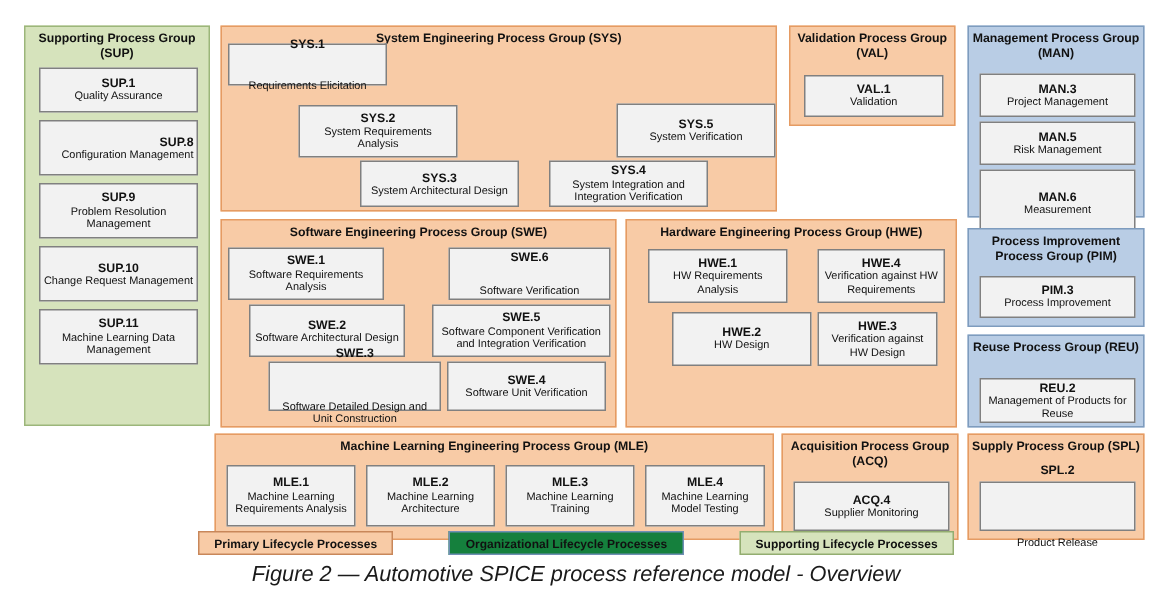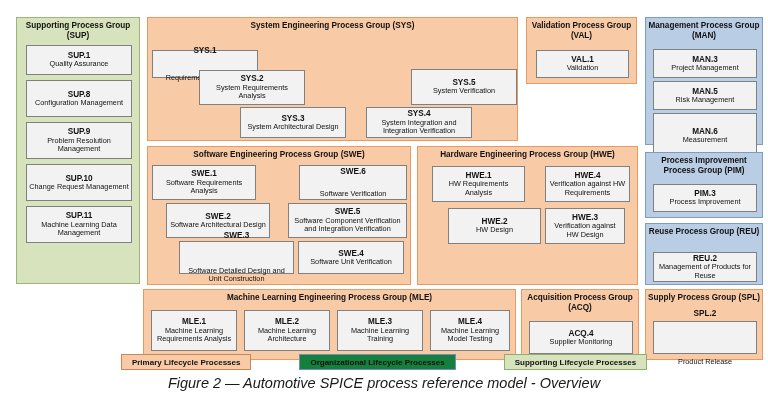--- a/index.html
+++ b/index.html
@@ -68,21 +68,21 @@
   }
 
   
   #legend {
     position: absolute;
     left: 0;
     top: 354px;
     width: 768px;
     display: flex;
     justify-content: center;
-    gap: 48px;
+    gap: 37px;
   }
   .legend-item {
     box-sizing: border-box;
     height: 16px;
     display: flex;
     align-items: center;
     justify-content: center;
     font-size: 8px;
     font-weight: bold;
     padding: 0 10px;
@@ -112,21 +112,21 @@
 <div id="canvas">
 
   <div class="group support" style="left:16px; top:5px; width:124px; height:267px;">
     <div class="group-title">Supporting Process Group (SUP)</div>
 
     <div class="pbox" style="left:9px; top:27px; width:106px; height:30px;">
       <div class="pid">SUP.1</div>
       <div class="pname">Quality Assurance</div>
     </div>
 
-    <div class="pbox" style="left:9px; top:62px; width:106px; height:37px;">
+    <div class="pbox" style="left:9px; top:62px; width:106px; height:37px;align-items:flex-end;">
       <div class="pid">SUP.8</div>
       <div class="pname">Configuration Management</div>
     </div>
 
     <div class="pbox" style="left:9px; top:104px; width:106px; height:37px;">
       <div class="pid">SUP.9</div>
       <div class="pname">Problem Resolution Management</div>
     </div>
 
     <div class="pbox" style="left:9px; top:146px; width:106px; height:37px;">
@@ -136,21 +136,21 @@
 
     <div class="pbox" style="left:9px; top:188px; width:106px; height:37px;">
       <div class="pid">SUP.11</div>
       <div class="pname">Machine Learning Data Management</div>
     </div>
   </div>
 
   <div class="group primary" style="left:147px; top:5px; width:371px; height:124px;">
     <div class="group-title">System Engineering Process Group (SYS)</div>
 
-    <div class="pbox" style="left:4px; top:32px; width:106px; height:28px;gap:19px;">
+    <div class="pbox" style="left:4px; top:11px; width:106px; height:28px;gap:19px;">
       <div class="pid">SYS.1</div>
       <div class="pname">Requirements Elicitation</div>
     </div>
 
     <div class="pbox" style="left:51px; top:52px; width:106px; height:35px;">
       <div class="pid">SYS.2</div>
       <div class="pname">System Requirements Analysis</div>
     </div>
 
     <div class="pbox" style="left:92px; top:89px; width:106px; height:31px;">

